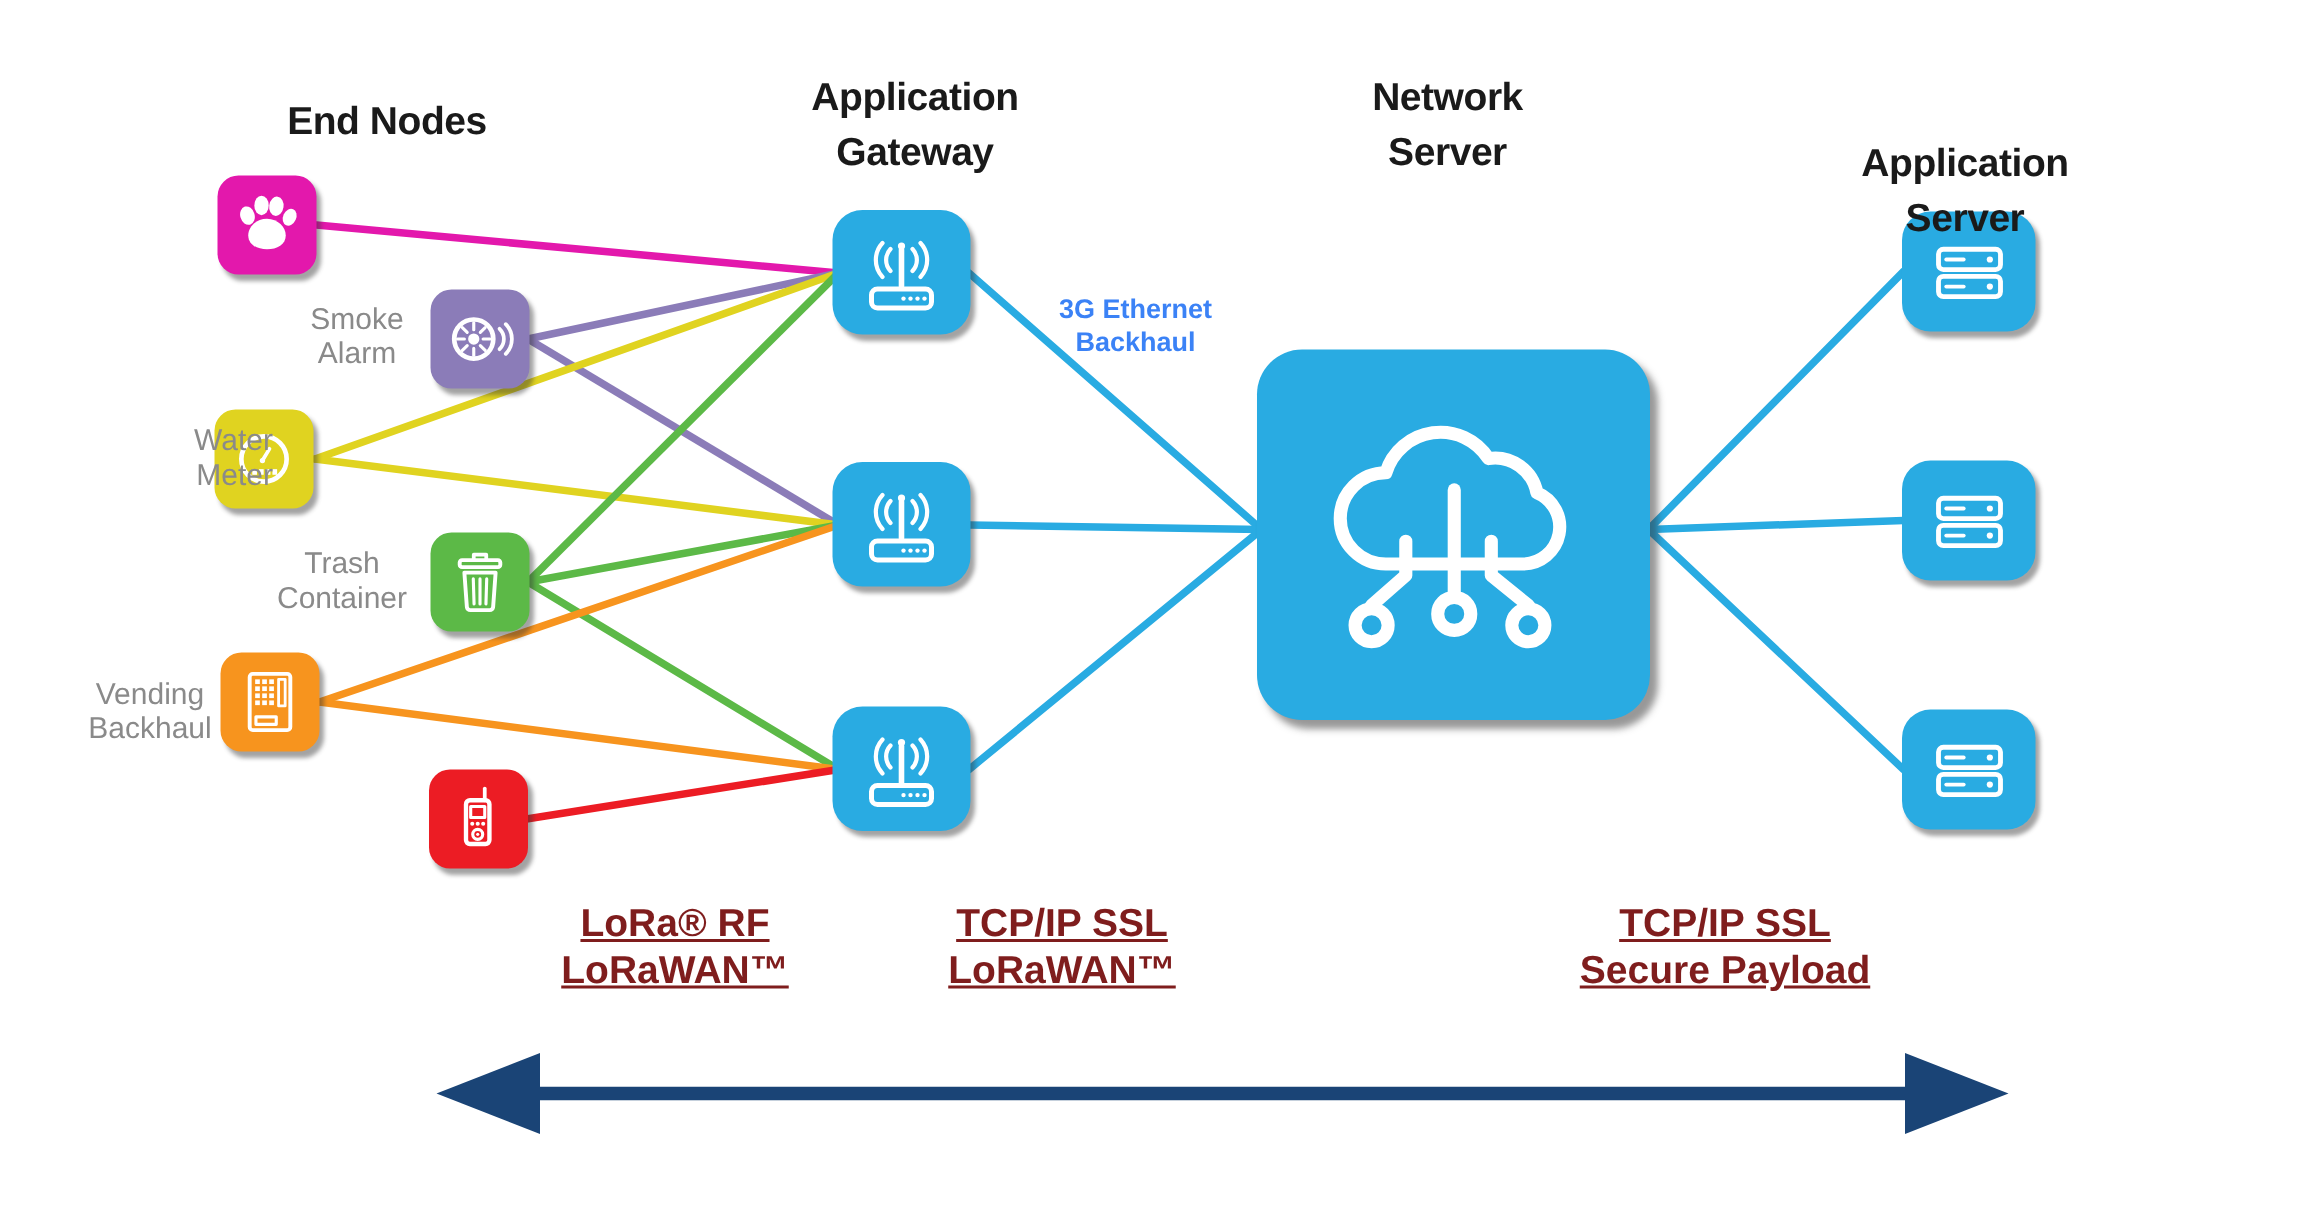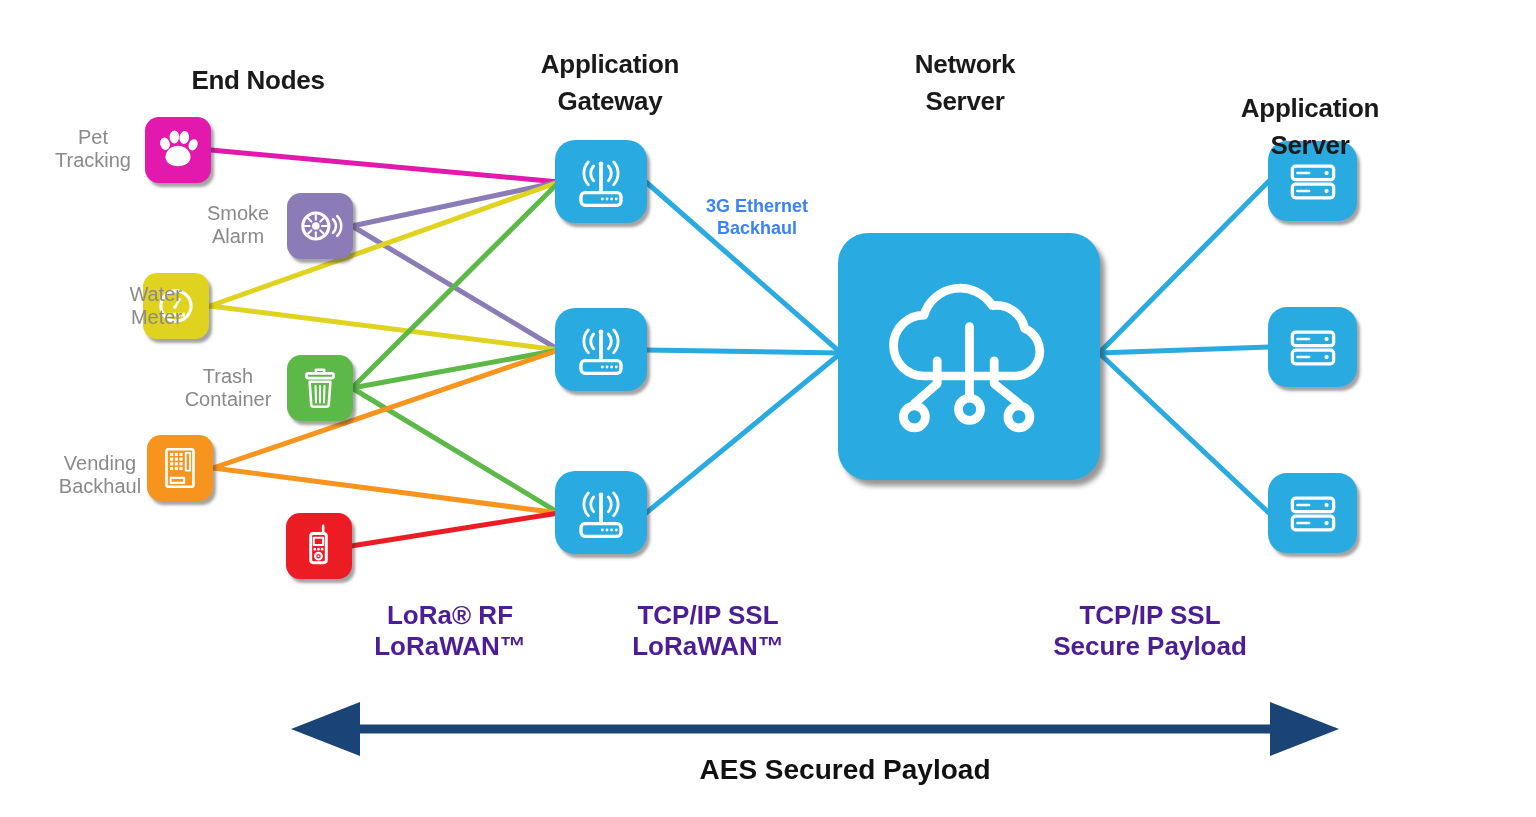--- a/index.html
+++ b/index.html
@@ -9,22 +9,22 @@
          text-align:center;white-space:pre-line;z-index:3;letter-spacing:-0.3px;}
   .node-label{position:absolute;width:170px;font-size:20px;line-height:23px;color:#8a8a8a;
          text-align:center;white-space:pre-line;z-index:3;}
   .icon-box{position:absolute;display:flex;align-items:center;justify-content:center;z-index:2;}
   .node-box{width:66px;height:66px;border-radius:14px;box-shadow:3px 4px 3px rgba(50,50,50,.45);}
   .blue{background:#29ABE2;}
   .gw-box{width:92px;height:83px;border-radius:20px;box-shadow:3px 4px 3px rgba(50,50,50,.45);}
   .ns-box{left:838px;top:233px;width:262px;height:247px;border-radius:30px;
           box-shadow:5px 6px 5px rgba(50,50,50,.5);}
   .app-box{width:89px;height:80px;border-radius:19px;box-shadow:3px 4px 3px rgba(50,50,50,.45);}
-  .proto{position:absolute;font-weight:bold;font-size:26px;line-height:31px;color:#4c1d95;
-         text-align:center;white-space:pre-line;z-index:3;}
+  .proto{position:absolute;font-weight:bold;font-size:26px;line-height:31px;color:#7f1d1d;
+         text-align:center;white-space:pre-line;z-index:3;text-decoration:underline;}
   .backhaul{position:absolute;left:657px;top:195px;width:200px;font-weight:bold;font-size:18px;
          line-height:22px;color:#3b82f6;text-align:center;white-space:pre-line;z-index:3;}
   .aes-label{position:absolute;left:645px;top:754px;width:400px;font-weight:bold;font-size:28px;
          color:#111;text-align:center;z-index:3;}
   #wires{position:absolute;left:0;top:0;z-index:1;}
   svg.icon{display:block;}
   .wht{stroke:#fff;fill:none;stroke-linecap:round;stroke-linejoin:round;}
   .whf{fill:#fff;stroke:none;}
 </style>
 </head>
@@ -58,22 +58,20 @@
   </svg>
 
   <div class="title" style="left:128px;top:62px;width:260px;">End Nodes</div>
   <div class="title" style="left:480px;top:46px;width:260px;">Application
 Gateway</div>
   <div class="title" style="left:835px;top:46px;width:260px;">Network
 Server</div>
   <div class="title" style="left:1180px;top:46px;width:260px;margin-top:44px;">Application
 Server</div>
 
-  <div class="node-label" style="left:8px;top:126px;">Pet
-Tracking</div>
   <div class="node-label" style="left:153px;top:202px;">Smoke
 Alarm</div>
   <div class="node-label" style="left:12px;top:283px;text-align:right;">Water
 Meter</div>
   <div class="node-label" style="left:143px;top:365px;">Trash
 Container</div>
   <div class="node-label" style="left:15px;top:452px;">Vending
 Backhaul</div>
 
   <div class="icon-box node-box" style="left: 145px; top: 117px; background: rgb(227, 24, 172);">
@@ -255,15 +253,14 @@
     </svg>
   </div>
 
   <div class="proto" style="left:330px;top:600px;width:240px;">LoRa® RF
 LoRaWAN™</div>
   <div class="proto" style="left:588px;top:600px;width:240px;">TCP/IP SSL
 LoRaWAN™</div>
   <div class="proto" style="left:1010px;top:600px;width:280px;">TCP/IP SSL
 Secure Payload</div>
 
-  <div class="aes-label">AES Secured Payload</div>
 
 </div>
 
 </body></html>

